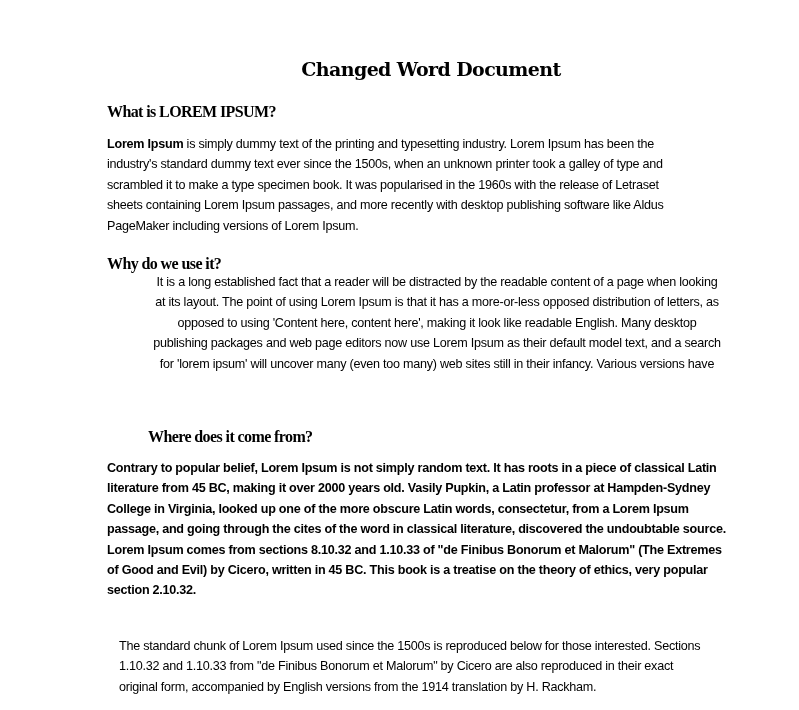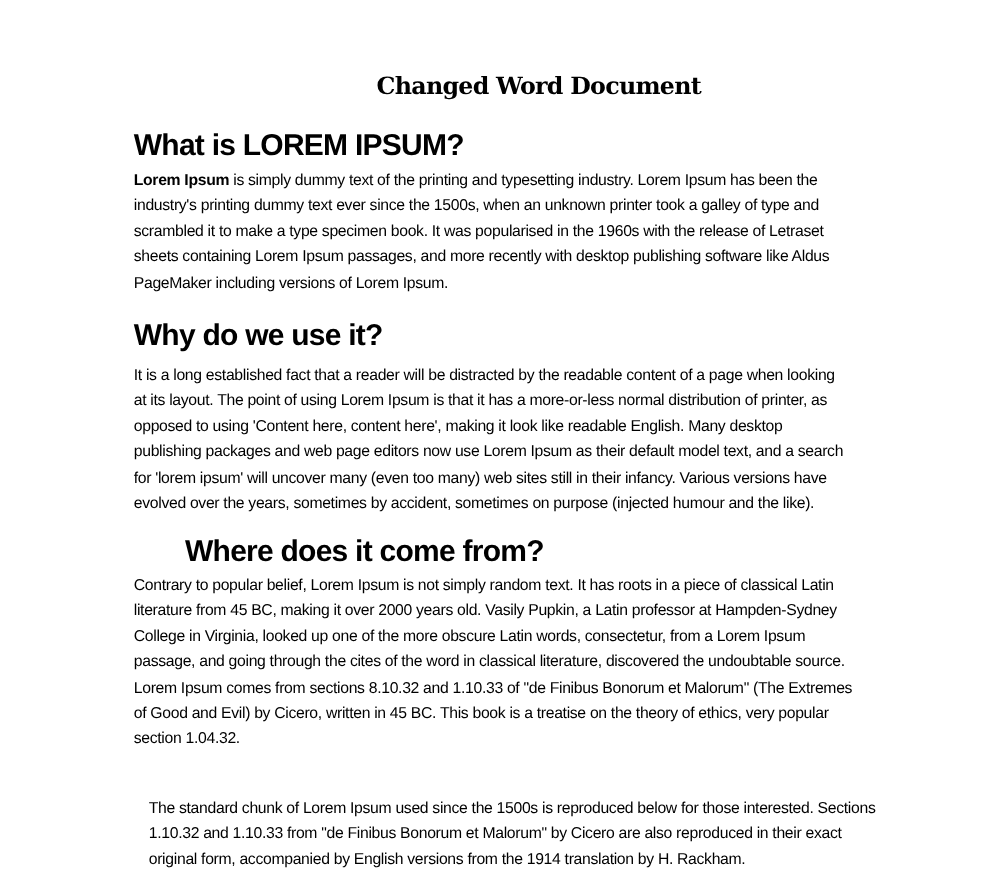--- a/index.html
+++ b/index.html
@@ -1,57 +1,56 @@
 <!DOCTYPE html>
 <html><head>
 <meta charset="utf-8">
 <style>
   html, body { margin:0; padding:0; background:#ffffff; }
   body { width:799px; height:710px; position:relative; overflow:hidden; color:#000; }
   .title { position:absolute; left:0; width:862px; top:58px; text-align:center;
     font-family:"DejaVu Serif", serif; font-weight:bold; font-size:19px; letter-spacing:-0.6px; }
-  .h { position:absolute; font-family:Liberation Sans, sans-serif; font-weight:bold; font-size:24px; letter-spacing:-0.6px; }
+  .h { position:absolute; font-family:Liberation Serif, serif; font-weight:bold; font-size:16px; letter-spacing:-0.6px; }
   .para { position:absolute; left:107px; width:660px; font-family:"Liberation Sans", sans-serif;
     font-size:12.6px; letter-spacing:-0.25px; }
   .line { height:20.4px; line-height:20.4px; white-space:nowrap; }
   b { font-weight:bold;margin-top:19px; }
 </style>
 </head>
 <body>
 
 <div>
   <div class="title">Changed Word Document</div>
 
   <div class="h" style="left:107px; top:103px;">What is LOREM IPSUM?</div>
   <div class="para" style="top:134px;">
     <div class="line"><b>Lorem Ipsum</b><span> is simply dummy text of the printing and typesetting industry. Lorem Ipsum has been the</span></div>
-    <div class="line">industry's printing dummy text ever since the 1500s, when an unknown printer took a galley of type and</div>
+    <div class="line">industry's standard dummy text ever since the 1500s, when an unknown printer took a galley of type and</div>
     <div class="line">scrambled it to make a type specimen book. It was popularised in the 1960s with the release of Letraset</div>
     <div class="line">sheets containing Lorem Ipsum passages, and more recently with desktop publishing software like Aldus</div>
     <div class="line">PageMaker including versions of Lorem Ipsum.</div>
   </div>
 
   <div class="h" style="left:107px; top:255px;">Why do we use it?</div>
-  <div class="para" style="top:290px;">
+  <div class="para" style="top:272px;text-align:center;">
     <div class="line">It is a long established fact that a reader will be distracted by the readable content of a page when looking</div>
-    <div class="line">at its layout. The point of using Lorem Ipsum is that it has a more-or-less normal distribution of printer, as</div>
+    <div class="line">at its layout. The point of using Lorem Ipsum is that it has a more-or-less opposed distribution of letters, as</div>
     <div class="line">opposed to using 'Content here, content here', making it look like readable English. Many desktop</div>
     <div class="line">publishing packages and web page editors now use Lorem Ipsum as their default model text, and a search</div>
     <div class="line">for 'lorem ipsum' will uncover many (even too many) web sites still in their infancy. Various versions have</div>
-    <div class="line">evolved over the years, sometimes by accident, sometimes on purpose (injected humour and the like).</div>
   </div>
 
   <div class="h" style="left:112px; top:428px;margin-left:36px;">Where does it come from?</div>
-  <div class="para" style="top:458px;">
+  <div class="para" style="top:458px;font-weight:bold;">
     <div class="line">Contrary to popular belief, Lorem Ipsum is not simply random text. It has roots in a piece of classical Latin</div>
     <div class="line">literature from 45 BC, making it over 2000 years old. Vasily Pupkin, a Latin professor at Hampden-Sydney</div>
     <div class="line">College in Virginia, looked up one of the more obscure Latin words, consectetur, from a Lorem Ipsum</div>
     <div class="line">passage, and going through the cites of the word in classical literature, discovered the undoubtable source.</div>
     <div class="line">Lorem Ipsum comes from sections 8.10.32 and 1.10.33 of "de Finibus Bonorum et Malorum" (The Extremes</div>
     <div class="line">of Good and Evil) by Cicero, written in 45 BC. This book is a treatise on the theory of ethics, very popular</div>
-    <div class="line">section 1.04.32.</div>
+    <div class="line">section 2.10.32.</div>
   </div>
   <div class="para" style="top:636px;margin-left:12px;">
     <div class="line">The standard chunk of Lorem Ipsum used since the 1500s is reproduced below for those interested. Sections</div>
     <div class="line">1.10.32 and 1.10.33 from "de Finibus Bonorum et Malorum" by Cicero are also reproduced in their exact</div>
     <div class="line">original form, accompanied by English versions from the 1914 translation by H. Rackham.</div>
   </div>
 </div>
 
 </body></html>

